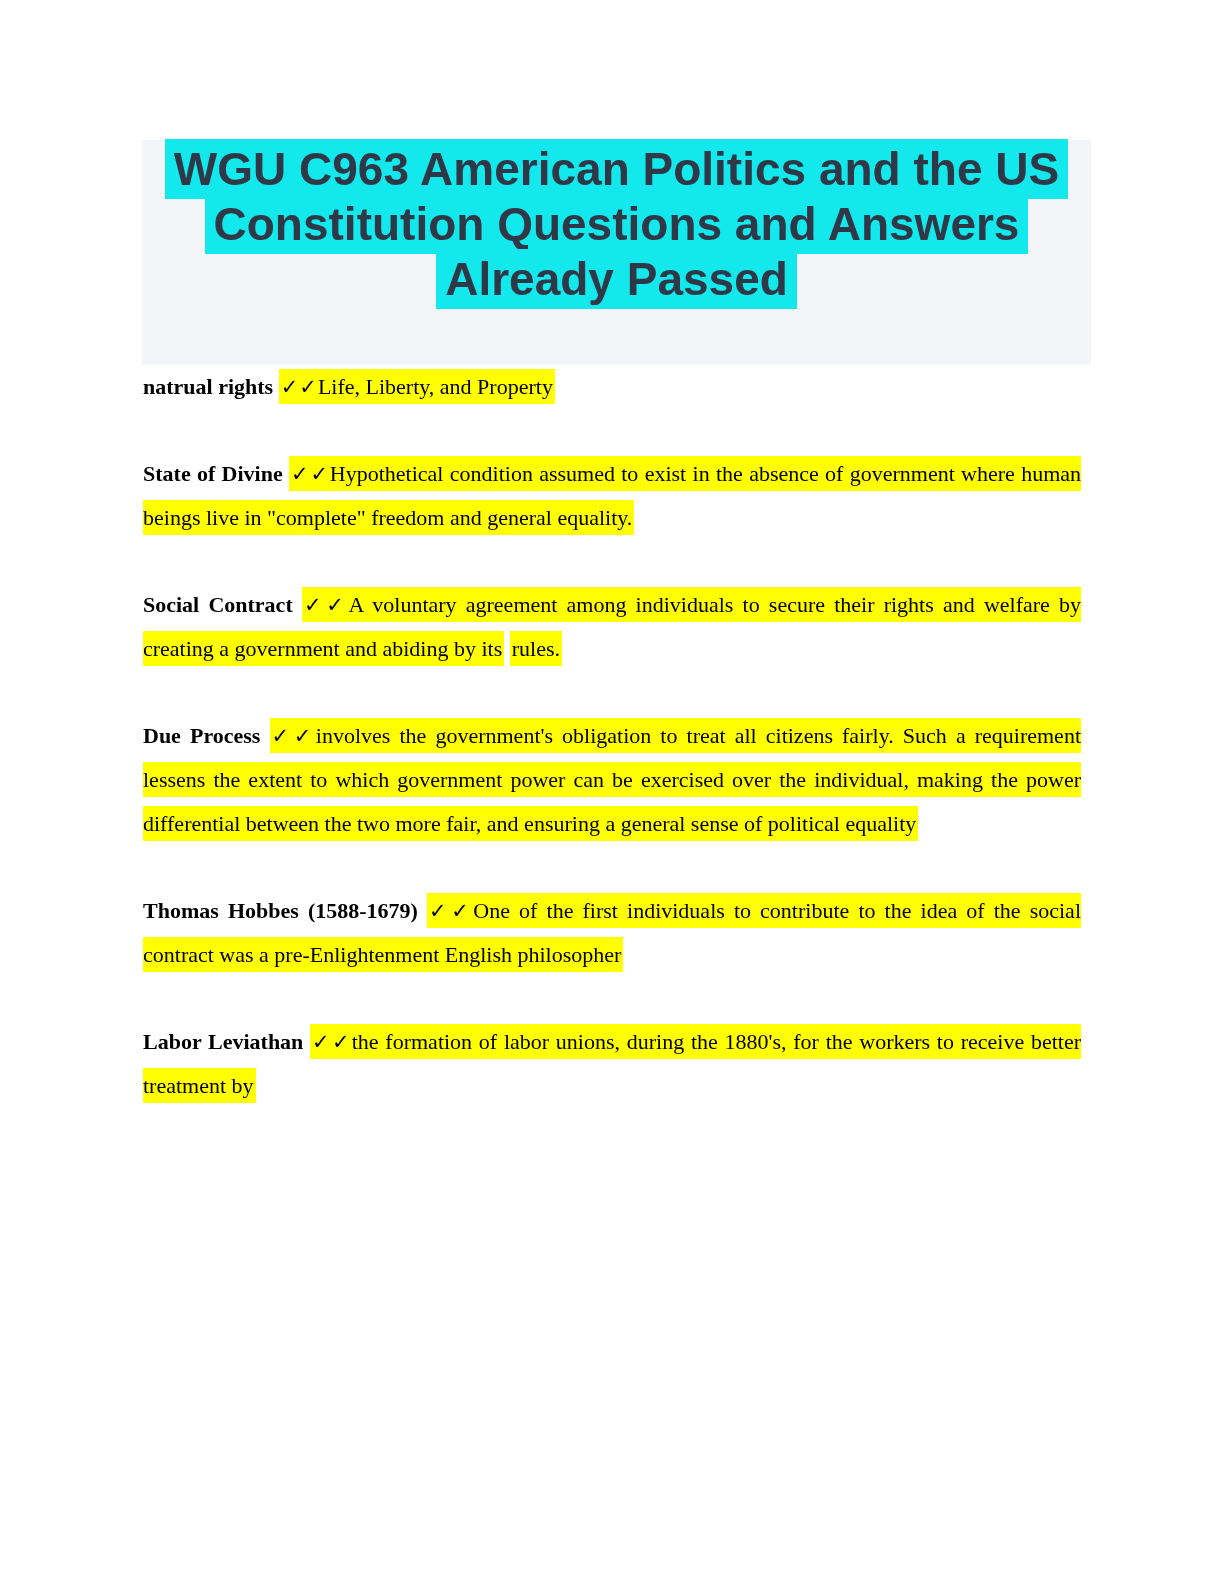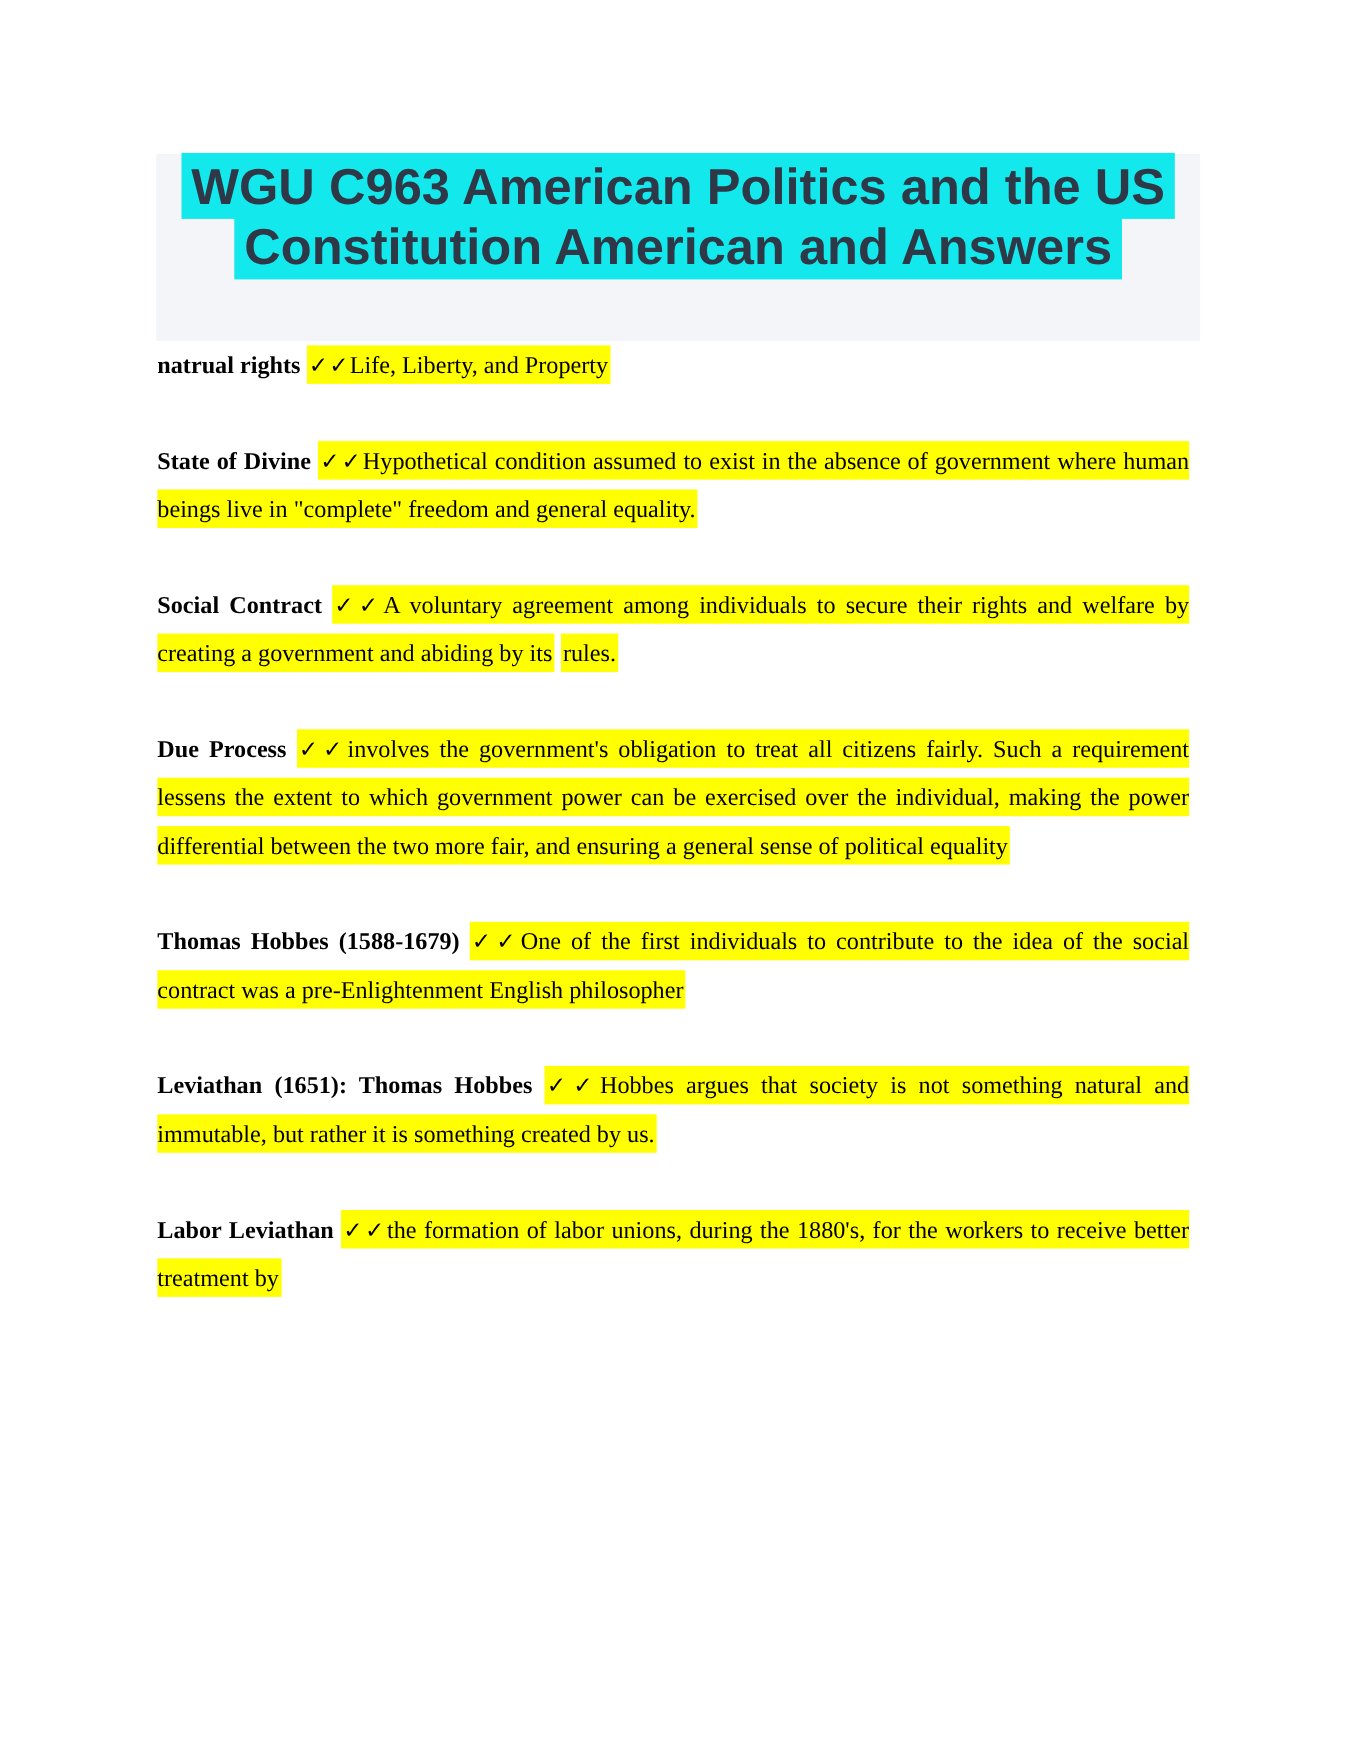--- a/index.html
+++ b/index.html
@@ -47,21 +47,22 @@
   }
   .checks { font-weight: bold; letter-spacing: 1px; font-family: "DejaVu Sans", sans-serif; font-size: 21px; }
   .trail { font-weight: bold; }
 </style>
 </head>
 <body>
 
 <header class="title-band">
   <h1 class="doc-title">
     <span class="tline"><mark>WGU C963 American Politics and the US</mark></span>
-    <span class="tline"><mark>Constitution American and Answers</mark></span>
+    <span class="tline"><mark>Constitution Questions and Answers</mark></span>
+    <span class="tline"><mark>Already Passed</mark></span>
   </h1>
 </header>
 
 <main class="content">
 
   <p class="qa">
     <b class="term">natrual rights</b>
     <mark class="hl"><b class="checks">✓✓</b><span>Life, Liberty, and Property</span></mark>
   </p>
 
@@ -80,23 +81,19 @@
   <p class="qa">
     <b class="term">Due Process</b>
     <mark class="hl"><b class="checks">✓✓</b><span>involves the government's obligation to treat all citizens fairly. Such a requirement lessens the extent to which government power can be exercised over the individual, making the power differential between the two more fair, and ensuring a general sense of political equality</span></mark>
   </p>
 
   <p class="qa">
     <b class="term">Thomas Hobbes (1588-1679)</b>
     <mark class="hl"><b class="checks">✓✓</b><span>One of the first individuals to contribute to the idea of the social contract was a pre-Enlightenment English philosopher</span></mark>
   </p>
 
-  <p class="qa">
-    <b class="term">Leviathan (1651): Thomas Hobbes</b>
-    <mark class="hl"><b class="checks">✓✓</b><span>Hobbes argues that society is not something natural and immutable, but rather it is something created by us.</span></mark>
-  </p>
 
   <p class="qa">
     <b class="term">Labor Leviathan</b>
     <mark class="hl"><b class="checks">✓✓</b><span>the formation of labor unions, during the 1880's, for the workers to receive better treatment by</span></mark>
   </p>
 
 </main>
 
 </body></html>

